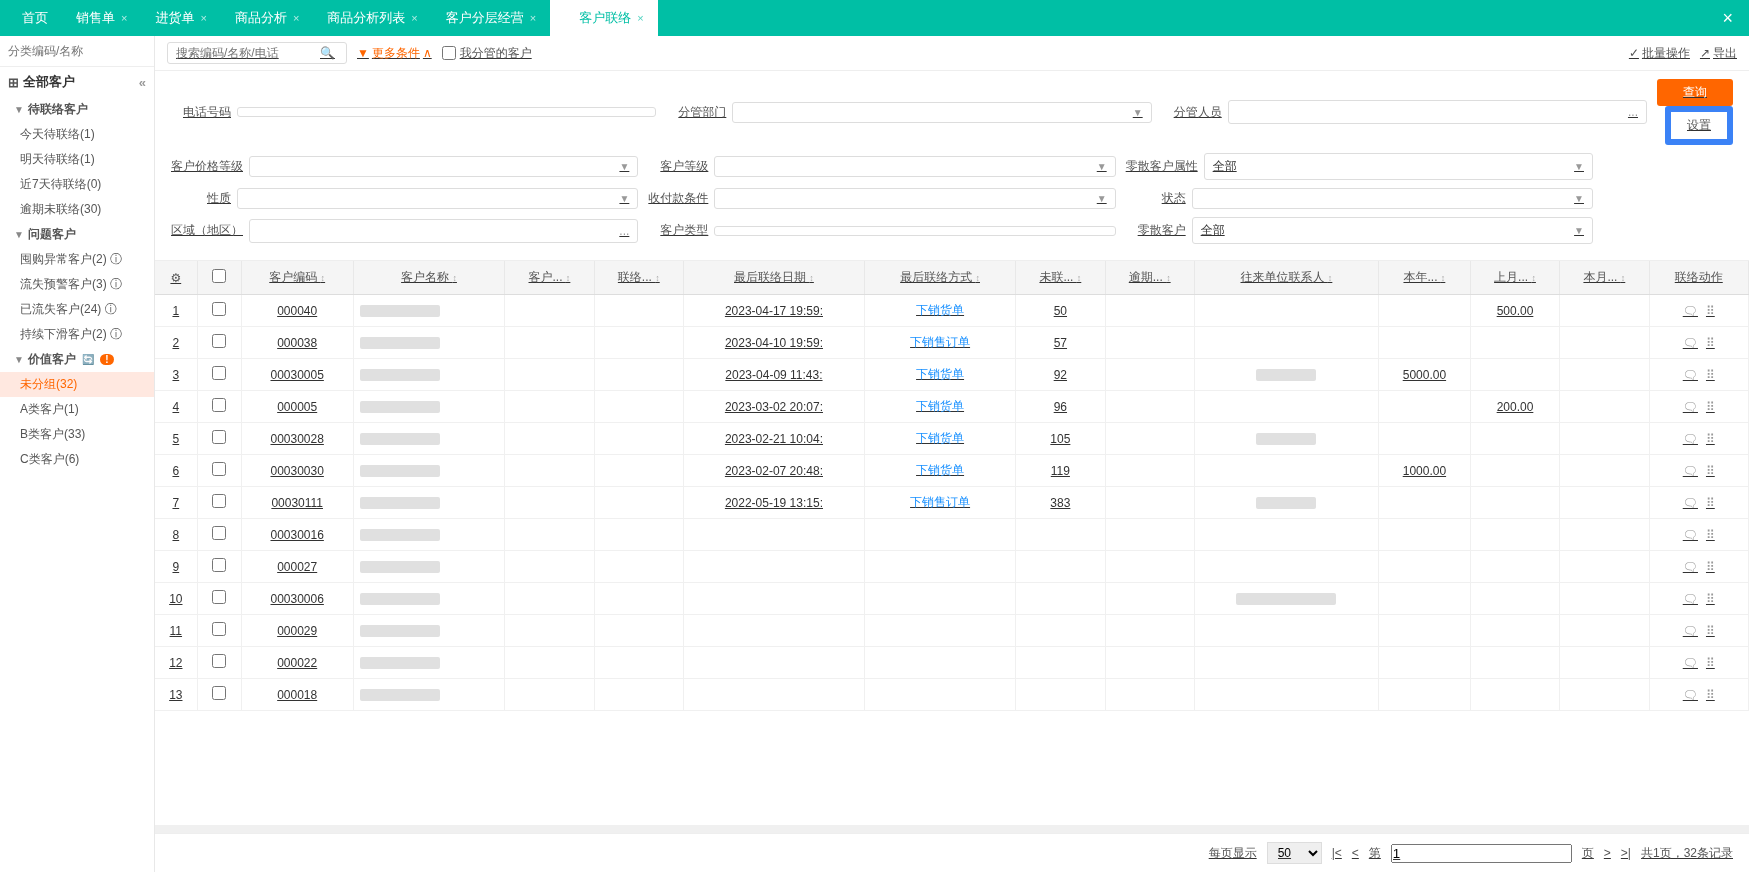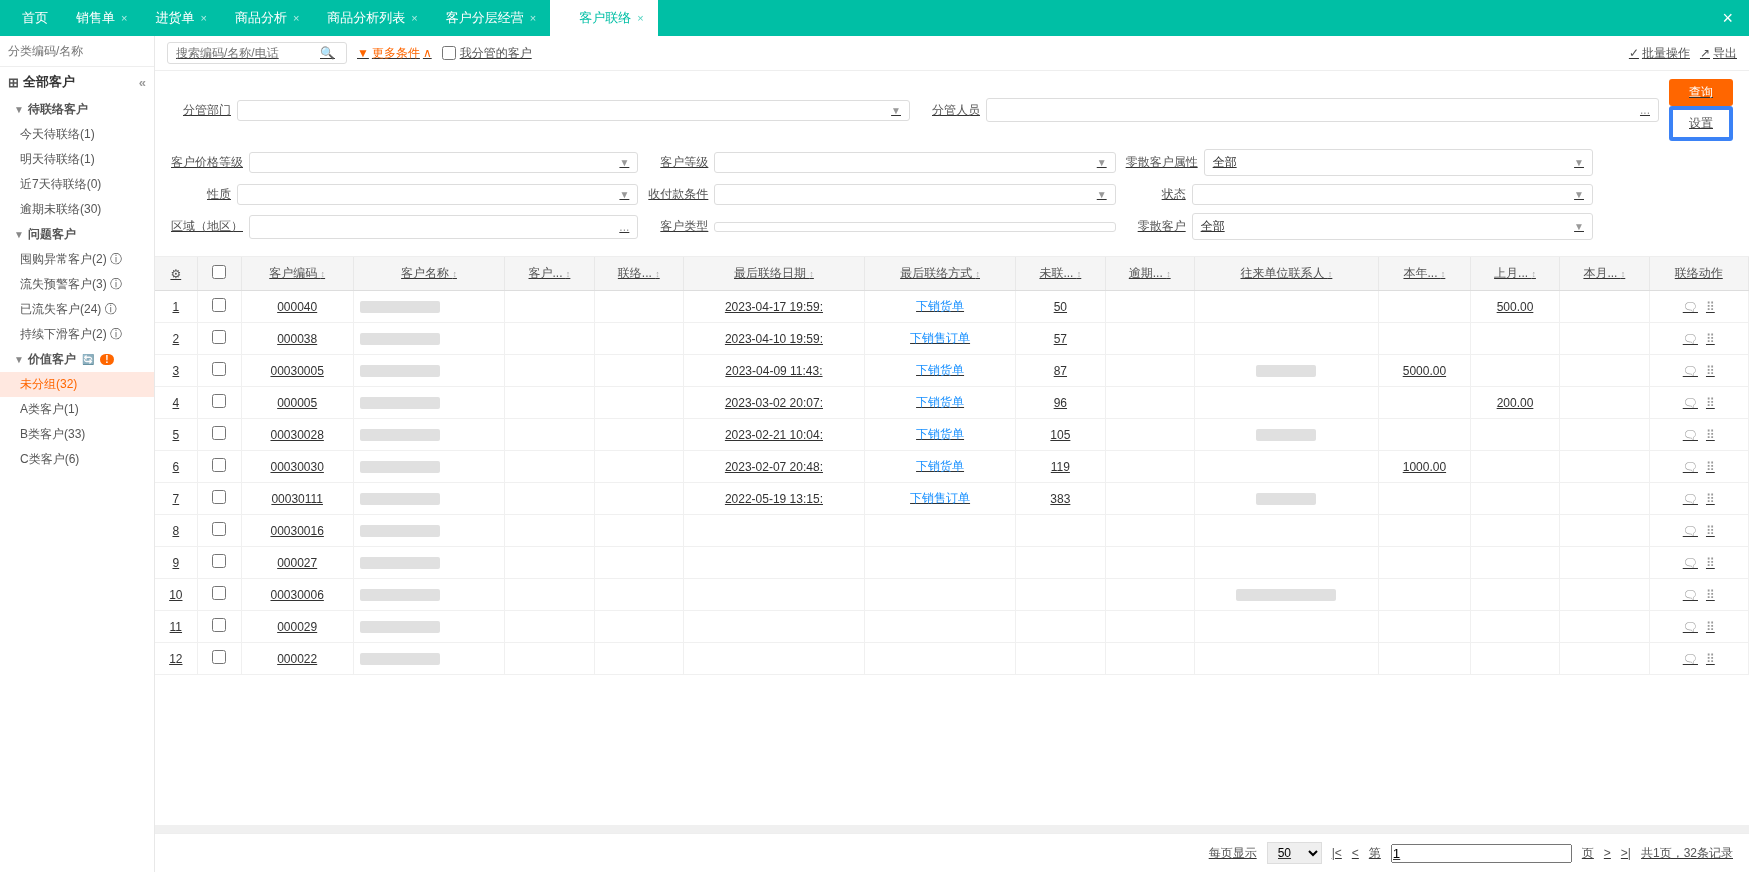--- a/index.html
+++ b/index.html
@@ -222,25 +222,26 @@
       color: #fff;
       border: none;
       border-radius: 3px;
       padding: 5px 16px;
       cursor: pointer;
       font-size: 12px;
     }
     .btn-reset {
       background: #fff;
       color: #555;
-      border: 4px solid #3b82f6;
+      border: 6px solid #3b82f6;
       border-radius: 3px;
       padding: 5px 16px;
       cursor: pointer;
       font-size: 12px;
+      margin-left: 8px;
     }
 
     
     .table-area {
       flex: 1;
       overflow: auto;
       background: #fff;
     }
     table {
       width: 100%;
@@ -431,20 +432,24 @@
       <div class="btn-export">
         <span>↗</span>
         <span>导出</span>
       </div>
     </div>
 
     <div class="advanced-filter">
 
       <div class="filter-row">
         <div class="filter-field">
+          <label>电话号码</label>
+          <div class="field-input"></div>
+        </div>
+        <div class="filter-field">
           <label>分管部门</label>
           <div class="field-input">
             <span></span>
               <span class="arrow">▼</span>
           </div>
         </div>
         <div class="filter-field">
           <label>分管人员</label>
           <div class="field-input">
             <span></span>
@@ -598,21 +603,21 @@
             </tr>
             <tr>
               <td>3</td>
               <td><input type="checkbox" class="checkbox-input" style=""></td>
               <td>00030005</td>
               <td style="text-align: left;"><span class="blurred-box" style="width: 80px;"></span></td>
               <td></td>
               <td></td>
               <td>2023-04-09 11:43:</td>
               <td><a class="link-text">下销货单</a></td>
-              <td>87</td>
+              <td>92</td>
               <td></td>
               <td><span class="blurred-box" style="width: 60px;"></span></td>
               <td>5000.00</td>
               <td></td>
               <td></td>
               <td>
                 <div class="action-icons">
       <span title="电话">🗨</span>
       <span title="更多">⠿</span>
     </div>
@@ -791,20 +796,42 @@
                 <div class="action-icons">
       <span title="电话">🗨</span>
       <span title="更多">⠿</span>
     </div>
               </td>
             </tr>
             <tr>
               <td>12</td>
               <td><input type="checkbox" class="checkbox-input" style=""></td>
               <td>000022</td>
+              <td style="text-align: left;"><span class="blurred-box" style="width: 80px;"></span></td>
+              <td></td>
+              <td></td>
+              <td></td>
+              <td></td>
+              <td></td>
+              <td></td>
+              <td></td>
+              <td></td>
+              <td></td>
+              <td></td>
+              <td>
+                <div class="action-icons">
+      <span title="电话">🗨</span>
+      <span title="更多">⠿</span>
+    </div>
+              </td>
+            </tr>
+            <tr>
+              <td>13</td>
+              <td><input type="checkbox" class="checkbox-input" style=""></td>
+              <td>000018</td>
               <td style="text-align: left;"><span class="blurred-box" style="width: 80px;"></span></td>
               <td></td>
               <td></td>
               <td></td>
               <td></td>
               <td></td>
               <td></td>
               <td></td>
               <td></td>
               <td></td>

